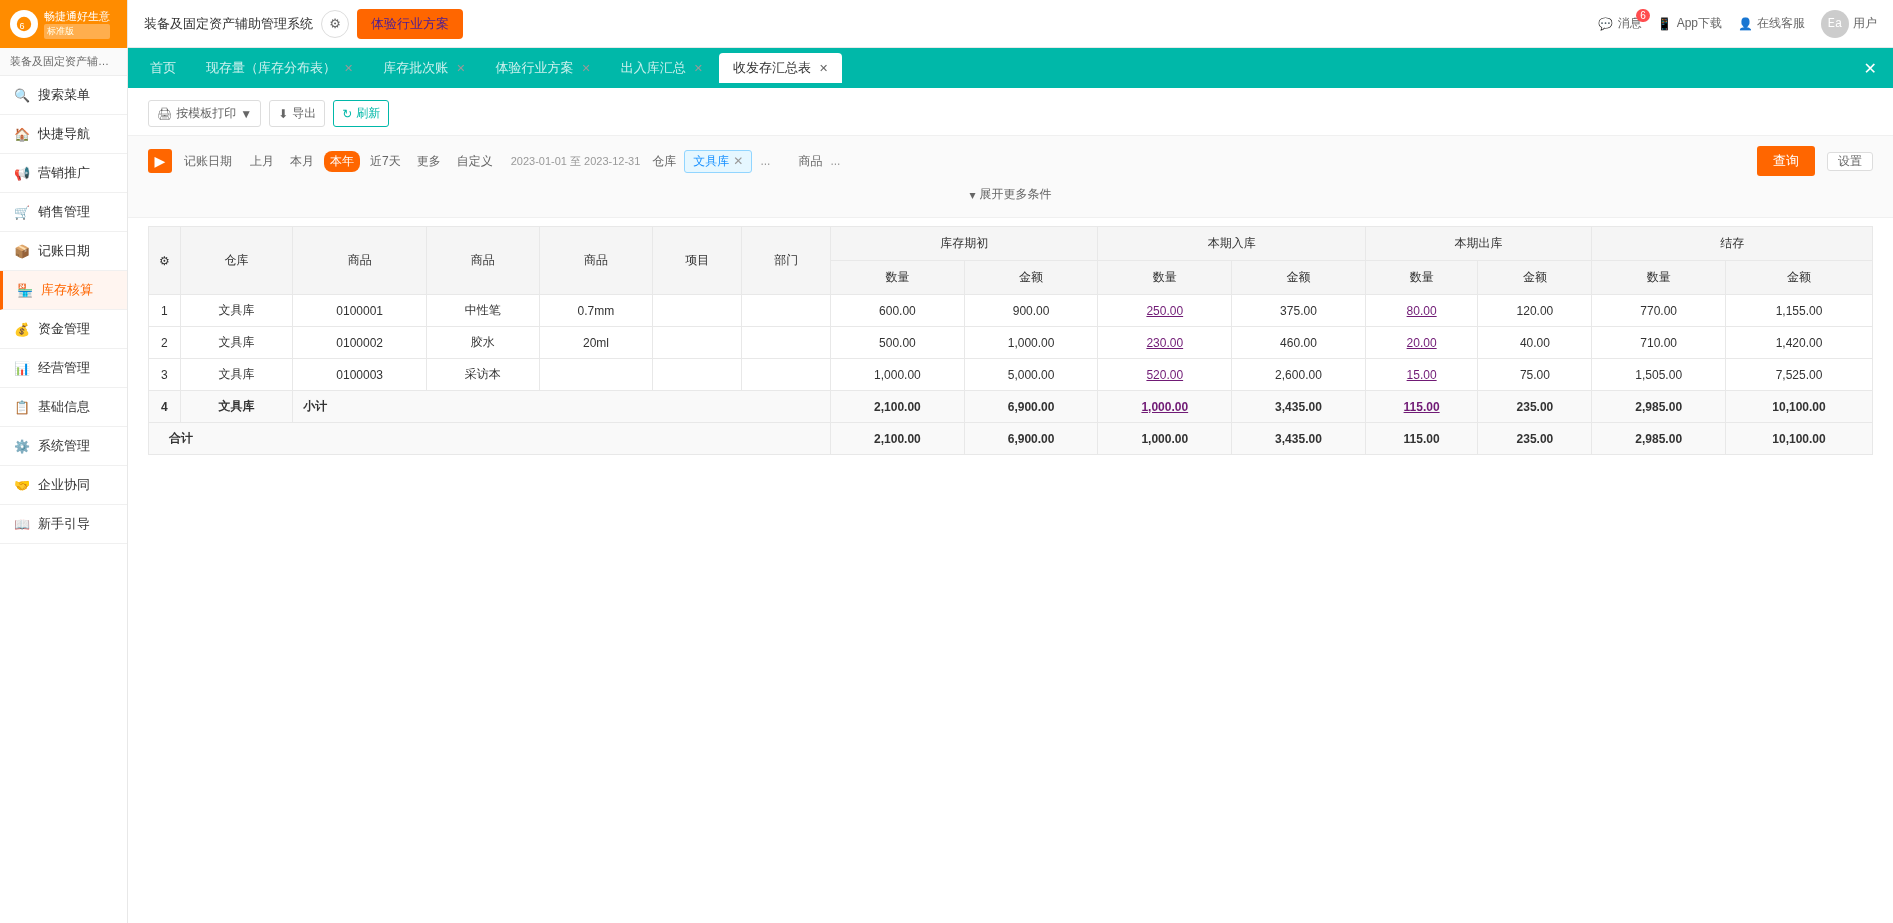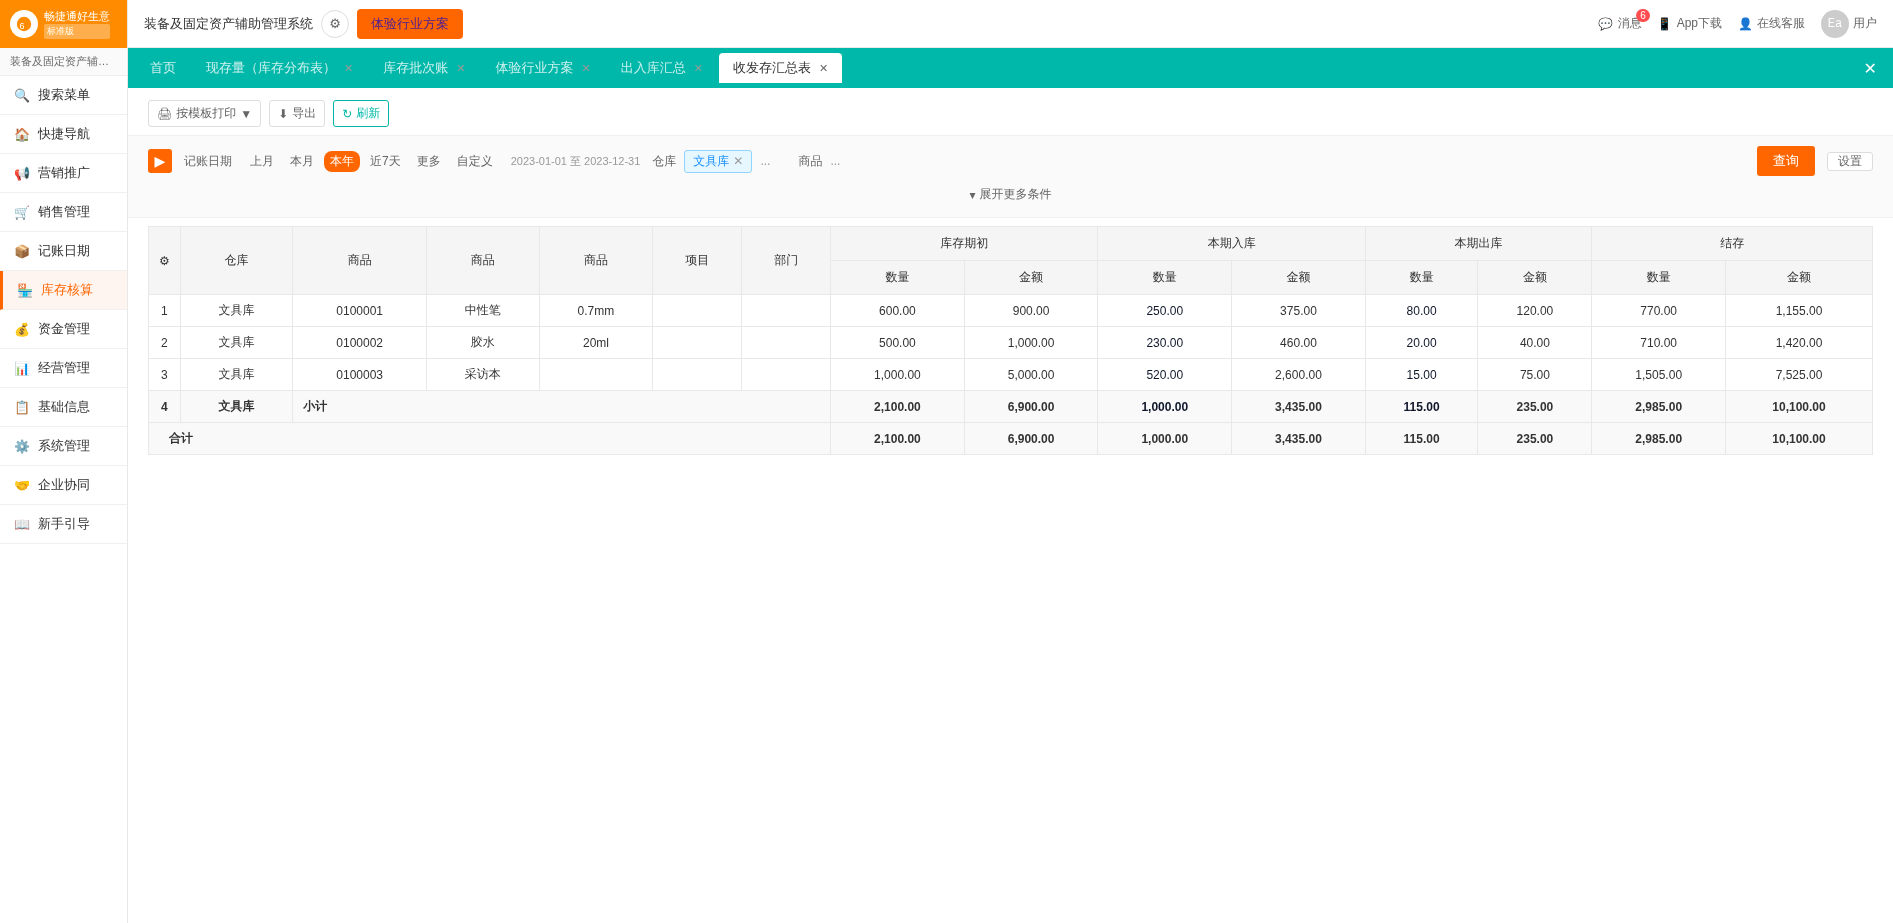--- a/index.html
+++ b/index.html
@@ -67,21 +67,21 @@
     .settings-icon-btn { background: #fff; color: #666; border: 1px solid #ddd; border-radius: 3px; padding: 0 10px; cursor: pointer; font-size: 12px; }
     .expand-conditions { display: flex; align-items: center; gap: 4px; color: #666; font-size: 12px; cursor: pointer; padding: 4px 0; }
 
     
     .table-container { padding: 0 20px 20px; overflow-x: auto; }
     .data-table { width: 100%; border-collapse: collapse; font-size: 12px; margin-top: 8px; }
     .data-table th { background: #f5f5f5; border: 1px solid #e8e8e8; padding: 8px 10px; text-align: center; color: #333; font-weight: normal; white-space: nowrap; }
     .data-table td { border: 1px solid #e8e8e8; padding: 7px 10px; text-align: center; color: #333; }
     .data-table .subtotal-row td { font-weight: bold; background: #f9f9f9; }
     .data-table .subtotal-row td:nth-child(3) { color: #333; }
-    .data-table .link-text { color: #0f172a; cursor: pointer; }
+    .data-table .link-text { color: #701a75; text-decoration: underline; cursor: pointer; }
     .settings-col { width: 30px; text-align: center; }
     .row-num { color: #666; }
     .bold-text { font-weight: bold; }
   </style>
 </head>
 <body>
 
 <div class="sidebar">
   <div class="sidebar-logo">
     <div class="sidebar-logo-icon">

